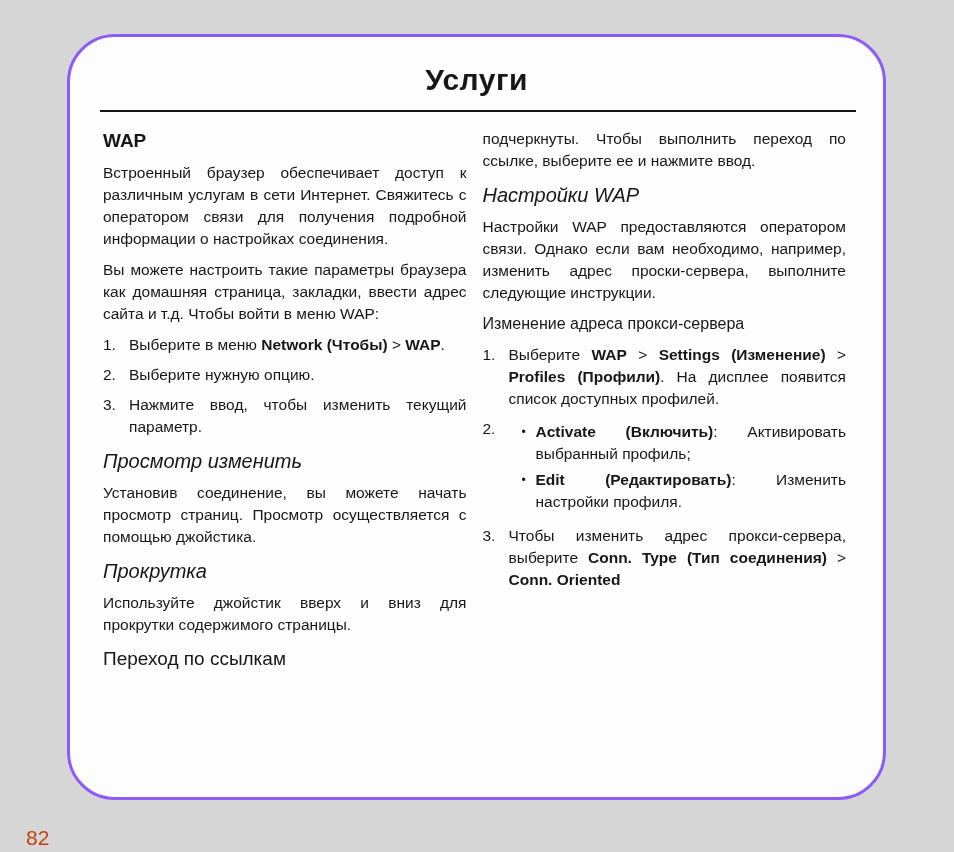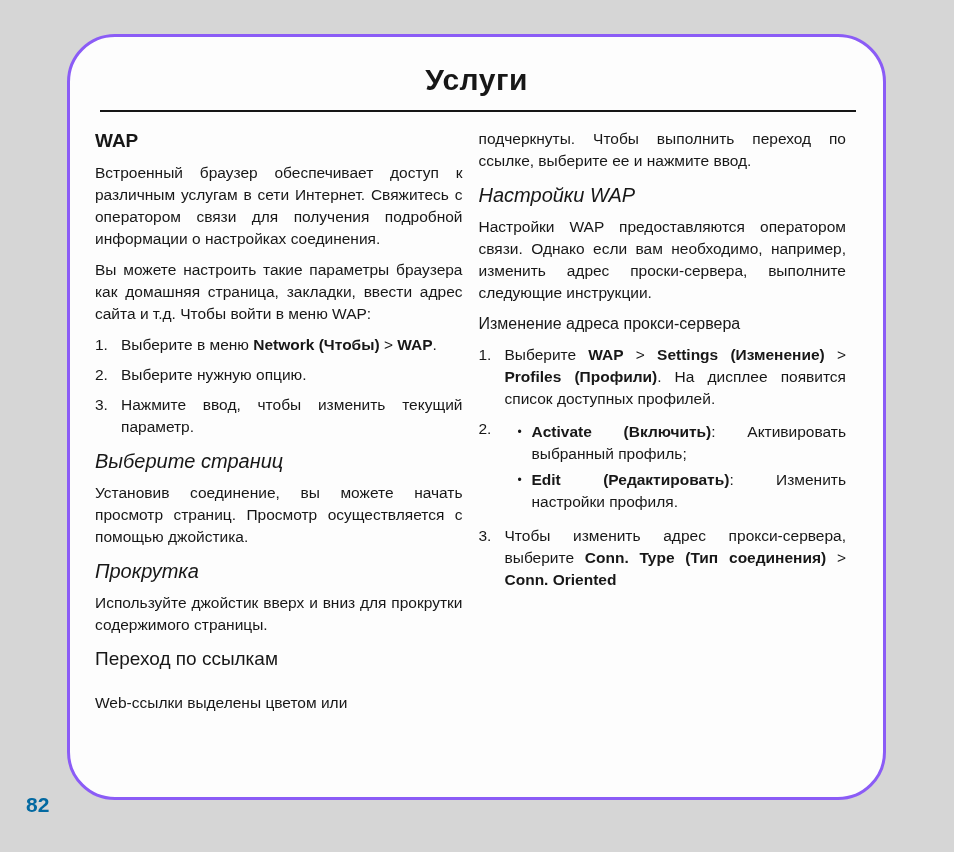--- a/index.html
+++ b/index.html
@@ -27,21 +27,21 @@
     margin-top: 26px;
     letter-spacing: 0.5px;
   }
   .title-rule {
     border-top: 2px solid #161616;
     margin: 13px 27px 0 30px;
   }
   .columns {
     display: flex;
     gap: 16px;
-    padding: 16px 37px 0 25px;
+    padding: 16px 37px 0 33px;
   }
   .col {
     flex: 1;
     min-width: 0;
     font-size: 15.5px;
     line-height: 22px;
     text-align: justify;
   }
   .col p { margin-bottom: 9px; }
   .h-wap {
@@ -67,24 +67,23 @@
   }
   .num-item { display: flex; margin-bottom: 8px; }
   .num-item .li-num { flex: 0 0 26px; }
   .num-item .li-body { flex: 1; min-width: 0; text-align: justify; }
   .bullet-item { display: flex; margin: 3px 0 4px 13px; }
   .bullet-item .bullet-glyph { flex: 0 0 14px; font-size: 12px; line-height: 22px; }
   .bullet-item .li-body { flex: 1; min-width: 0; text-align: justify; }
   .page-number {
     position: absolute;
     left: 26px;
-    top: 793px;
+    top: 826px;
     font-size: 21px;
-    color: #0369a1;
-    font-weight: bold;
+    color: #c2410c;
   }
 </style>
 </head>
 <body>
 
 <div class="panel">
   <div class="title">Услуги</div>
   <div class="title-rule"></div>
 
   <div class="columns">
@@ -100,28 +99,27 @@
       </div>
       <div class="num-item">
         <span class="li-num">2.</span>
         <div class="li-body"><span>Выберите нужную опцию.</span></div>
       </div>
       <div class="num-item">
         <span class="li-num">3.</span>
         <div class="li-body"><span>Нажмите ввод, чтобы изменить текущий параметр.</span></div>
       </div>
 
-      <div class="sub-italic">Выберите страниц</div>
+      <div class="sub-italic">Просмотр изменить</div>
       <p>Установив соединение, вы можете начать просмотр страниц. Просмотр осуществляется с помощью джойстика.</p>
 
       <div class="sub-italic">Прокрутка</div>
       <p>Используйте джойстик вверх и вниз для прокрутки содержимого страницы.</p>
 
       <div class="sub-regular">Переход по ссылкам</div>
-      <p>Web-ссылки выделены цветом или</p>
     </div>
 
     <div class="col">
       <p>подчеркнуты. Чтобы выполнить переход по ссылке, выберите ее и нажмите ввод.</p>
 
       <div class="sub-italic">Настройки WAP</div>
       <p>Настройки WAP предоставляются оператором связи. Однако если вам необходимо, например, изменить адрес проски-сервера, выполните следующие инструкции.</p>
 
       <div class="sub-small-italic">Изменение адреса прокси-сервера</div>
 

